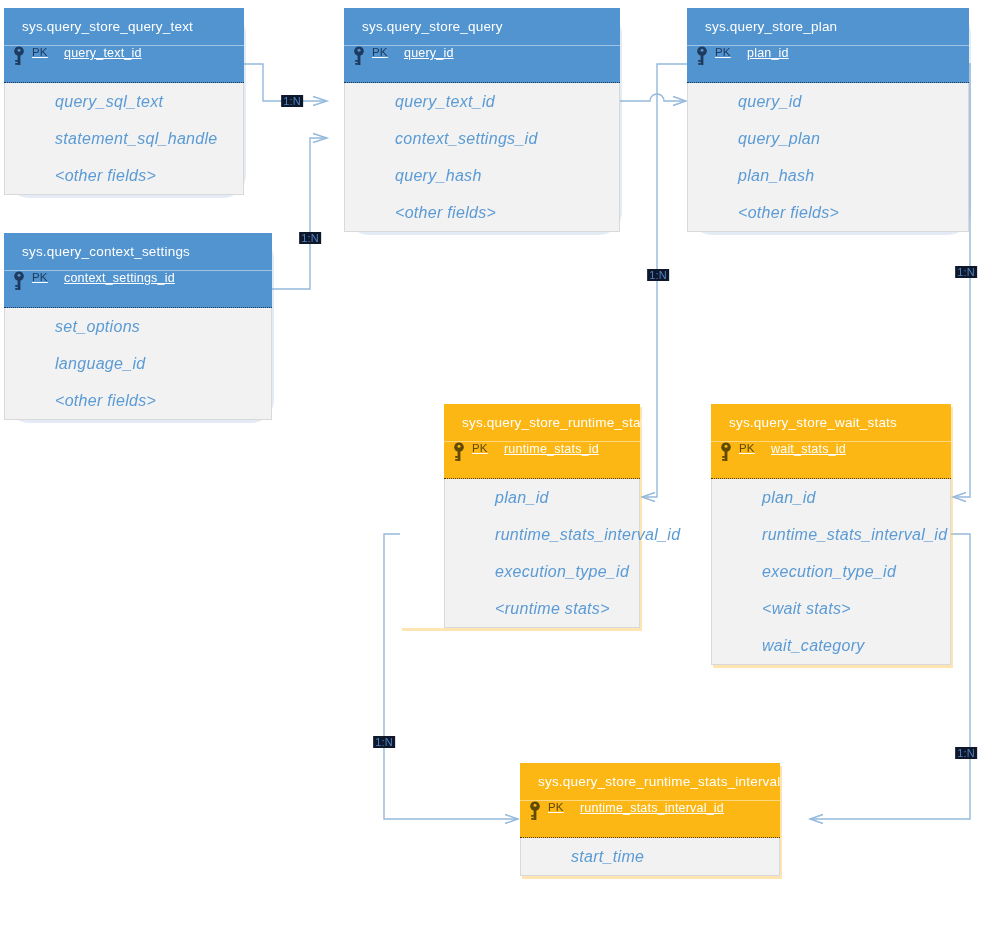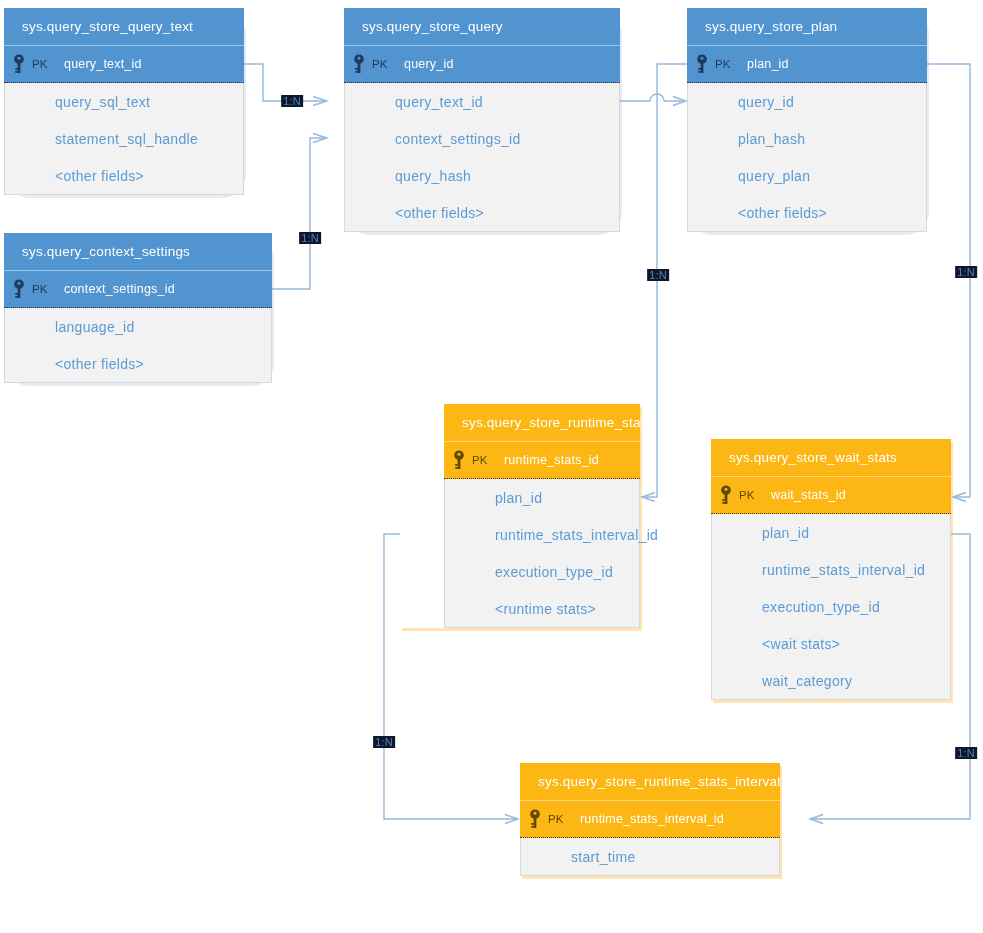--- a/index.html
+++ b/index.html
@@ -10,33 +10,33 @@
   
   .entity { position:absolute; }
   .entity .hdr {
     height:38px; display:flex; align-items:center;
     padding-left:18px; padding-right:6px;
     color:var(--title-text); font-size:13.5px; letter-spacing:.2px;
     border-bottom:1px solid rgba(255,255,255,.45);
     box-sizing:border-box; white-space:nowrap;
   }
   .entity .pkrow {
-    height:37px; display:flex; align-items:center;
+    height:37px; display:flex; align-items:flex-start;
     color:var(--title-text); font-size:12.5px; letter-spacing:.2px;
-    box-sizing:border-box; white-space:nowrap;
+    box-sizing:border-box; white-space:nowrap;text-decoration:underline;
   }
   .entity .body {
     background:var(--body-bg);
     border:1px solid var(--body-border); border-top:none;
     box-sizing:border-box;
   }
   .entity .frow {
     height:37px; display:flex; align-items:center;
-    padding-left:50px; font-size:14px; letter-spacing:.3px;
-    color:var(--field-text); white-space:nowrap;
+    padding-left:50px; font-size:16px; letter-spacing:.3px;
+    color:var(--field-text); white-space:nowrap;font-style:italic;
   }
   .pk-ico { width:12px; height:20px; margin:0 7px 0 9px; flex:0 0 auto; }
   .pk-badge { width:23px; font-size:11.5px; flex:0 0 auto; }
   .pk-name { padding-left:9px; }
 
   .blue .hdr, .blue .pkrow { background:var(--blue-header); }
   .blue .pkrow { border-bottom:1px dotted var(--pk-divider-blue); }
   .blue .pk-ico { color:var(--pk-icon-blue); }
   .blue .pk-badge { color:var(--pk-icon-blue); }
   .blue { box-shadow:2px 3px 0 rgba(130,165,205,.22);border-radius:23px; }
@@ -128,55 +128,56 @@
       <span class="pk-name">query_id</span>
     </div>
     <div class="body">
       <div class="frow">query_text_id</div>
       <div class="frow">context_settings_id</div>
       <div class="frow">query_hash</div>
       <div class="frow">&lt;other fields&gt;</div>
     </div>
   </div>
 
-  <div class="entity blue" style="left:687px; top:8px; width:240px;">
+  <div class="entity blue" style="left:687px; top:8px; width:282px;">
     <div class="hdr">sys.query_store_plan</div>
     <div class="pkrow">
       <svg class="pk-ico" viewBox="0 0 12 20">
           <circle cx="6" cy="5.2" r="4.8" fill="currentColor"></circle>
           <circle class="hole" cx="6" cy="4.2" r="1.5"></circle>
           <rect x="4.6" y="9" width="2.8" height="10" fill="currentColor"></rect>
           <rect x="2.2" y="14" width="2.6" height="1.8" fill="currentColor"></rect>
           <rect x="2.2" y="17" width="2.6" height="1.8" fill="currentColor"></rect>
         </svg>
       <span class="pk-badge">PK</span>
       <span class="pk-name">plan_id</span>
     </div>
     <div class="body">
       <div class="frow">query_id</div>
+      <div class="frow">query_plan</div>
       <div class="frow">plan_hash</div>
-      <div class="frow">query_plan</div>
       <div class="frow">&lt;other fields&gt;</div>
     </div>
   </div>
 
   <div class="entity blue" style="left:4px; top:233px; width:268px;">
     <div class="hdr">sys.query_context_settings</div>
     <div class="pkrow">
       <svg class="pk-ico" viewBox="0 0 12 20">
           <circle cx="6" cy="5.2" r="4.8" fill="currentColor"></circle>
           <circle class="hole" cx="6" cy="4.2" r="1.5"></circle>
           <rect x="4.6" y="9" width="2.8" height="10" fill="currentColor"></rect>
           <rect x="2.2" y="14" width="2.6" height="1.8" fill="currentColor"></rect>
           <rect x="2.2" y="17" width="2.6" height="1.8" fill="currentColor"></rect>
         </svg>
       <span class="pk-badge">PK</span>
       <span class="pk-name">context_settings_id</span>
     </div>
     <div class="body">
+      <div class="frow">set_options</div>
       <div class="frow">language_id</div>
       <div class="frow">&lt;other fields&gt;</div>
     </div>
   </div>
 
   <div class="entity orange" style="left:400px; top:404px; width:196px;padding-left:44px;">
     <div class="hdr">sys.query_store_runtime_stats</div>
     <div class="pkrow">
       <svg class="pk-ico" viewBox="0 0 12 20">
           <circle cx="6" cy="5.2" r="4.8" fill="currentColor"></circle>
@@ -189,21 +190,21 @@
       <span class="pk-name">runtime_stats_id</span>
     </div>
     <div class="body">
       <div class="frow">plan_id</div>
       <div class="frow">runtime_stats_interval_id</div>
       <div class="frow">execution_type_id</div>
       <div class="frow">&lt;runtime stats&gt;</div>
     </div>
   </div>
 
-  <div class="entity orange" style="left:711px; top:404px; width:240px;margin-top:35px;">
+  <div class="entity orange" style="left:711px; top:404px; width:240px;">
     <div class="hdr">sys.query_store_wait_stats</div>
     <div class="pkrow">
       <svg class="pk-ico" viewBox="0 0 12 20">
           <circle cx="6" cy="5.2" r="4.8" fill="currentColor"></circle>
           <circle class="hole" cx="6" cy="4.2" r="1.5"></circle>
           <rect x="4.6" y="9" width="2.8" height="10" fill="currentColor"></rect>
           <rect x="2.2" y="14" width="2.6" height="1.8" fill="currentColor"></rect>
           <rect x="2.2" y="17" width="2.6" height="1.8" fill="currentColor"></rect>
         </svg>
       <span class="pk-badge">PK</span>

